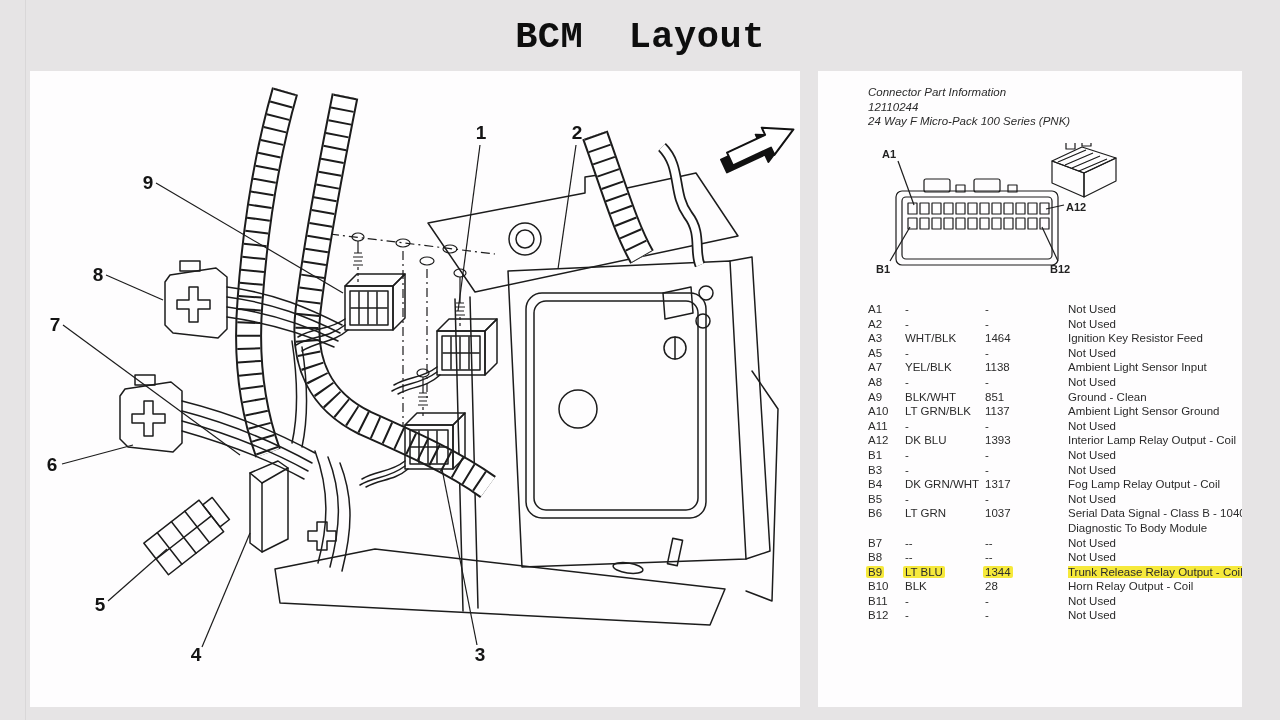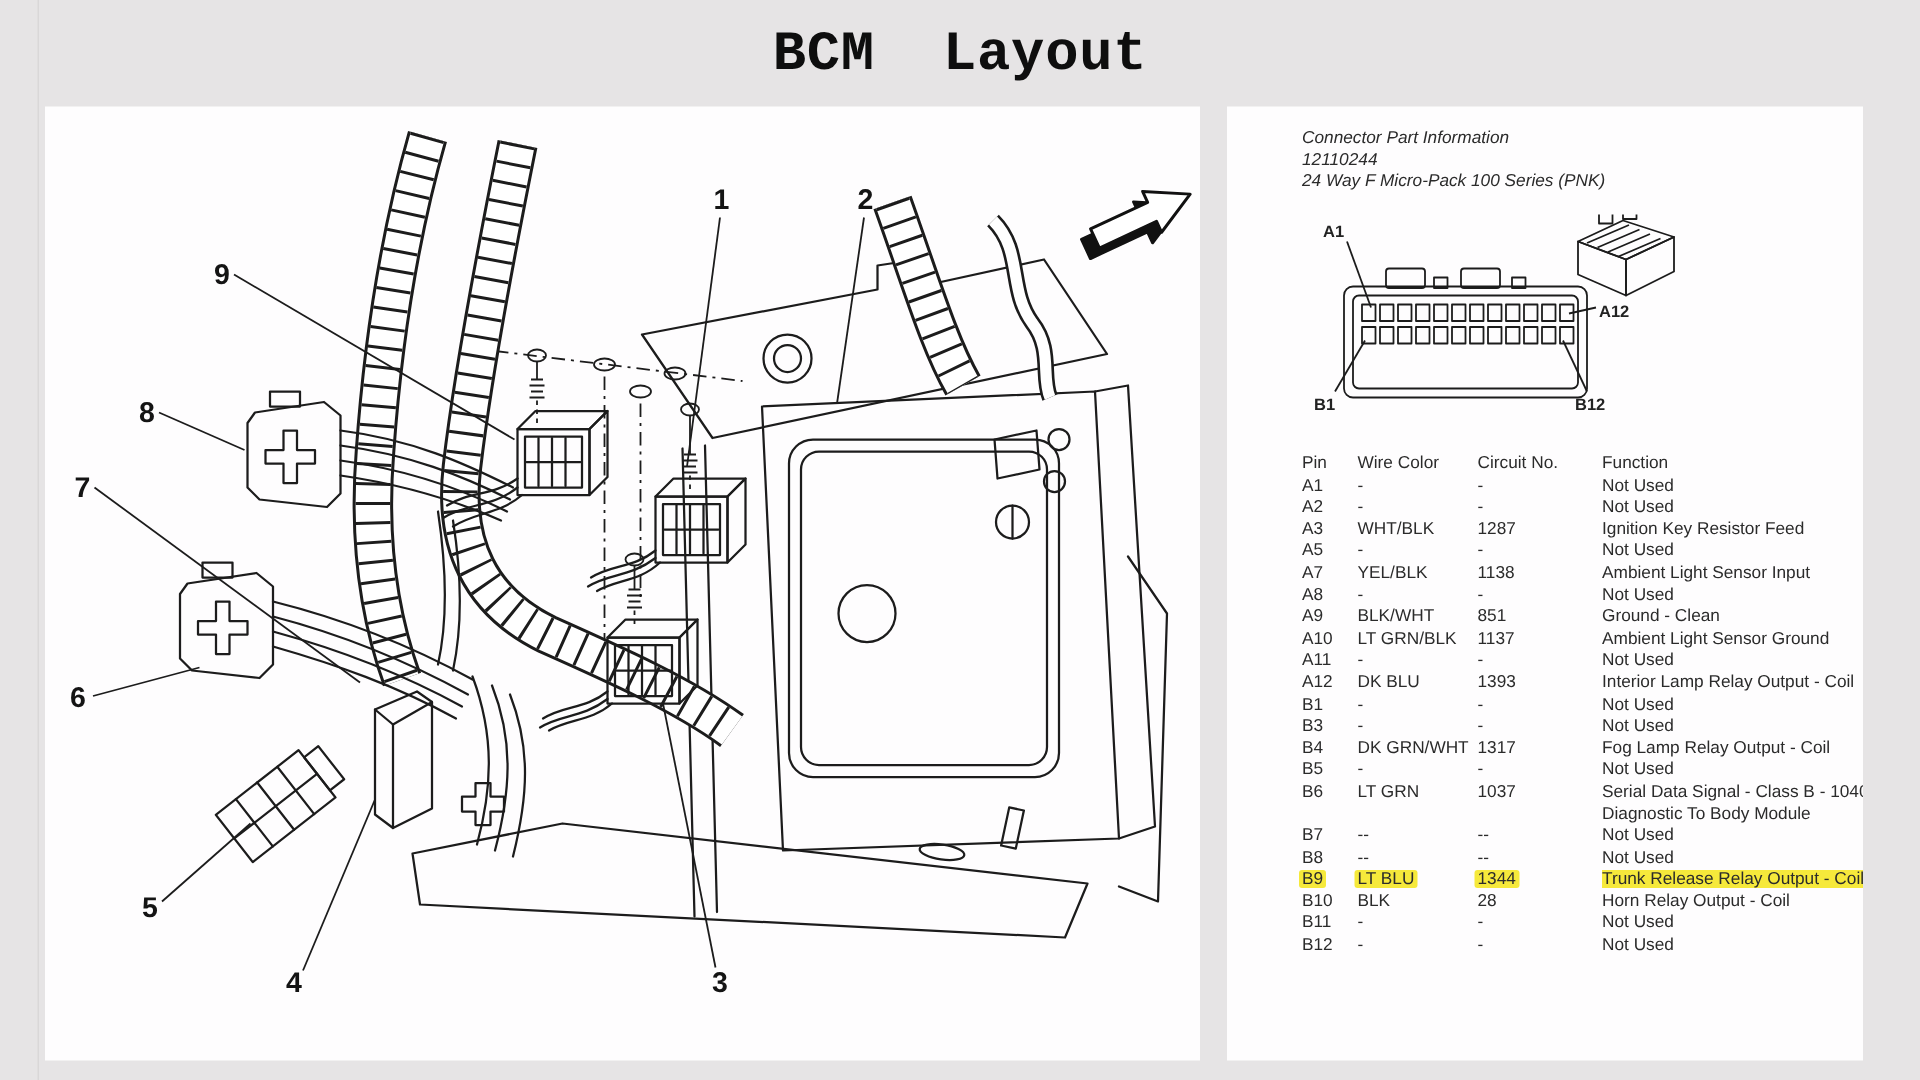--- a/index.html
+++ b/index.html
@@ -296,43 +296,37 @@
         <rect x="44" y="-6" width="9" height="7"></rect>
       </g>
     </g>
     <text class="clabel" x="24" y="15">A1</text>
     <text class="clabel" x="208" y="68">A12</text>
     <text class="clabel" x="18" y="130">B1</text>
     <text class="clabel" x="192" y="130">B12</text>
   </svg>
 
   <div class="pin-table">
-    <div class="pin-row">
-      <span class="c-pin">Pin</span>
-      <span class="c-wire">Wire Color</span>
-      <span class="c-circ">Circuit No.</span>
-      <span class="c-func">Function</span>
-    </div>
     <div id="pin-rows">
         <div class="pin-row">
           <span class="c-pin">A1</span>
           <span class="c-wire">-</span>
           <span class="c-circ">-</span>
           <span class="c-func">Not Used</span>
         </div>
         <div class="pin-row">
           <span class="c-pin">A2</span>
           <span class="c-wire">-</span>
           <span class="c-circ">-</span>
           <span class="c-func">Not Used</span>
         </div>
         <div class="pin-row">
           <span class="c-pin">A3</span>
           <span class="c-wire">WHT/BLK</span>
-          <span class="c-circ">1287</span>
+          <span class="c-circ">1464</span>
           <span class="c-func">Ignition Key Resistor Feed</span>
         </div>
         <div class="pin-row">
           <span class="c-pin">A5</span>
           <span class="c-wire">-</span>
           <span class="c-circ">-</span>
           <span class="c-func">Not Used</span>
         </div>
         <div class="pin-row">
           <span class="c-pin">A7</span>

